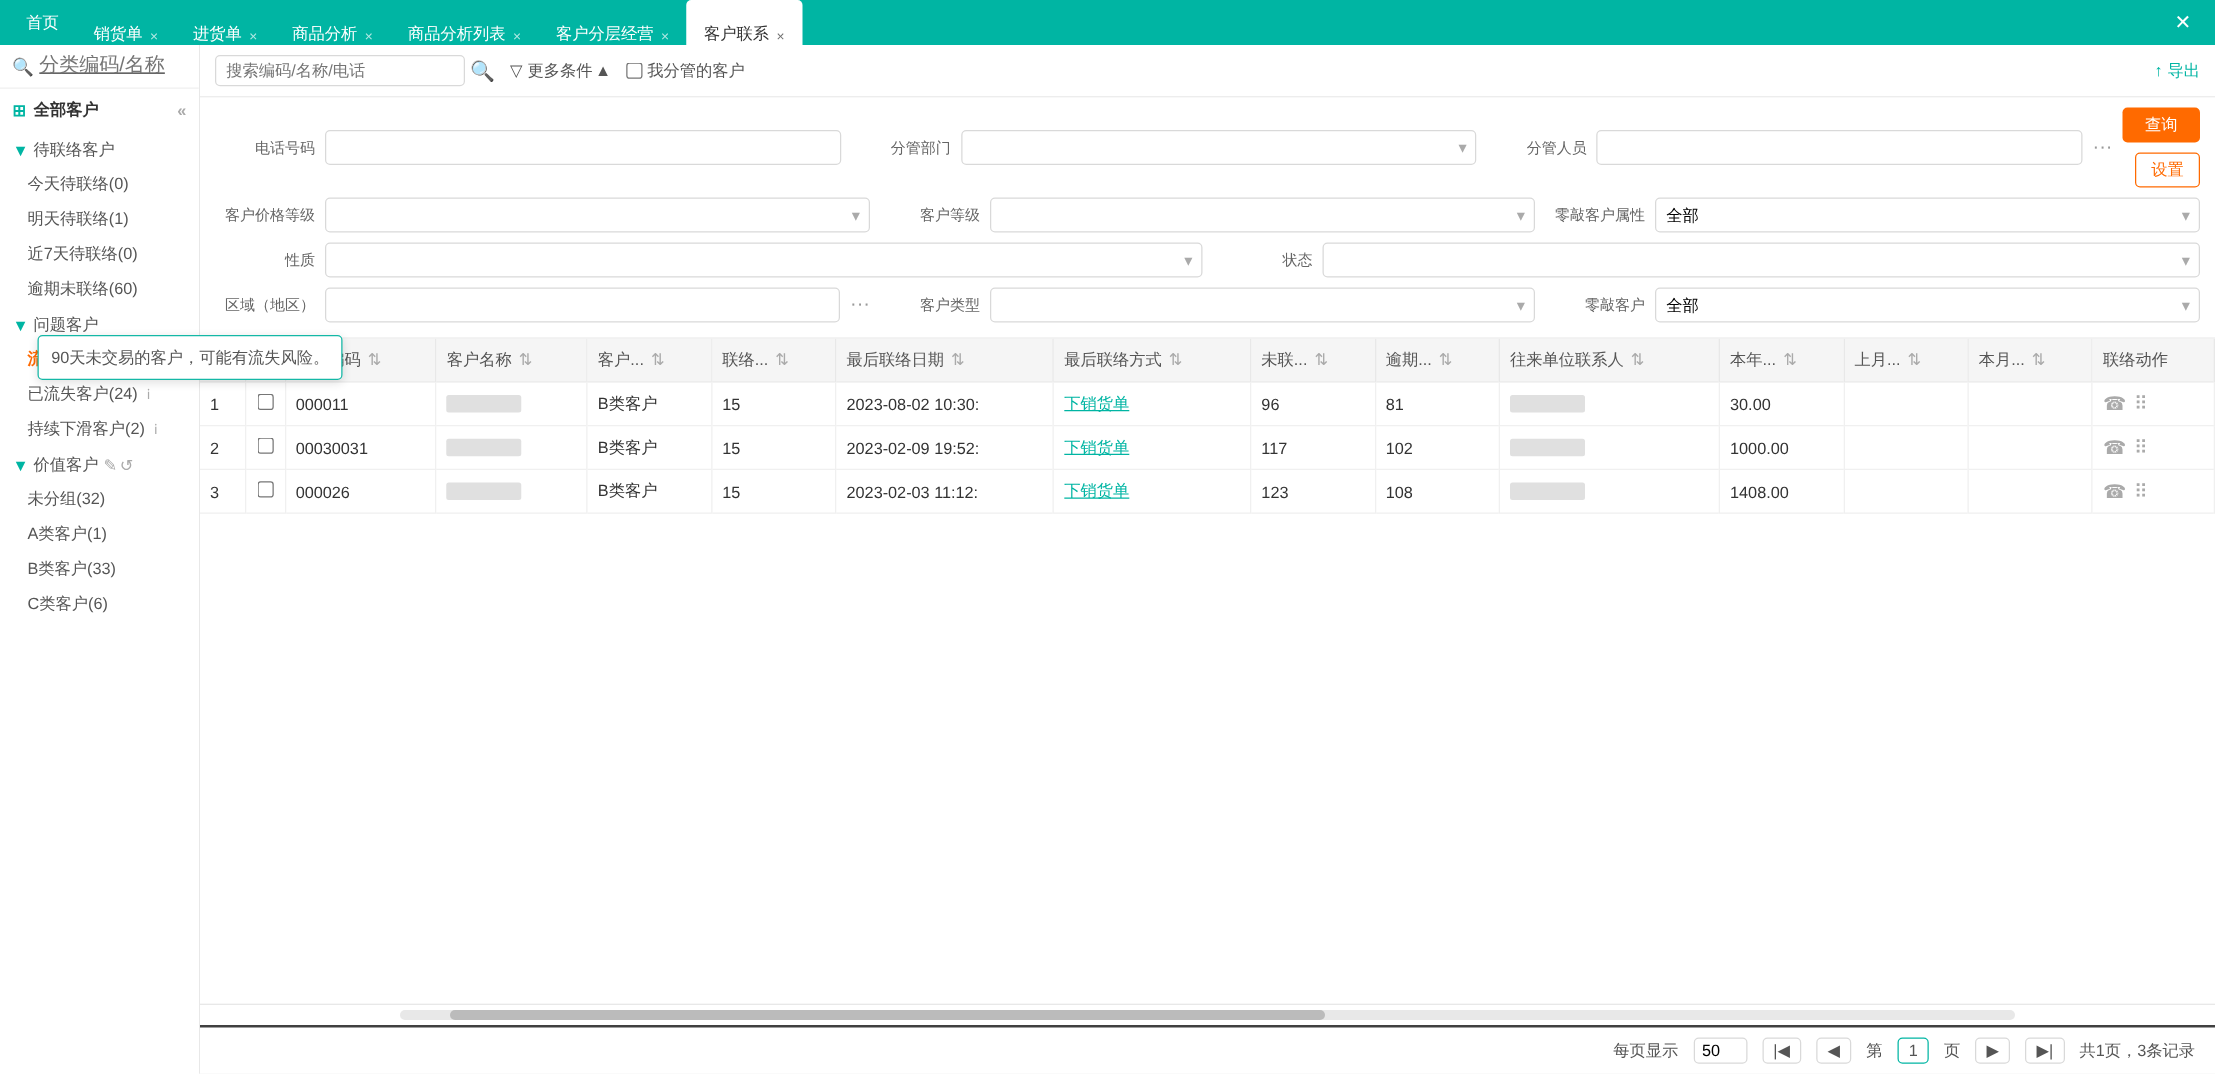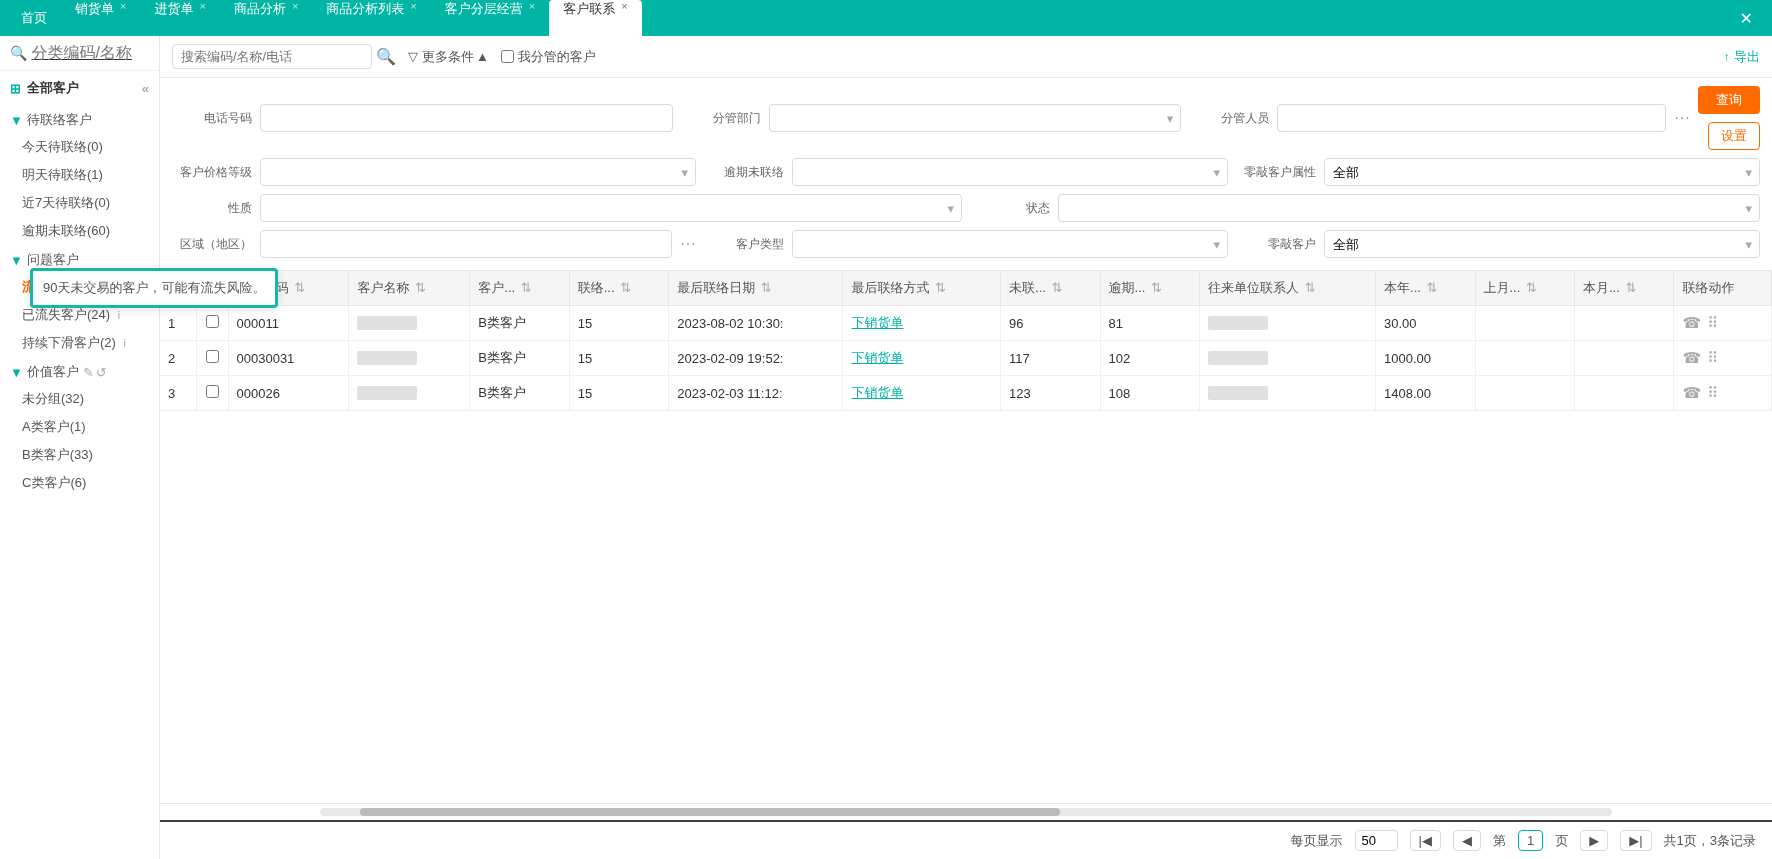--- a/index.html
+++ b/index.html
@@ -8,21 +8,21 @@
     
     .top-tabs {
       display: flex;
       align-items: center;
       background: #00b5a3;
       height: 36px;
       padding: 0 7px;
     }
     .top-tab {
       display: flex;
-      align-items: flex-start;
+      align-items: flex-end;
       padding: 0 14px;
       height: 36px;
       color: #fff;
       cursor: pointer;
       font-size: 13px;
       white-space: nowrap;
       position: relative;
     }
     .top-tab.active {
       background: #fff;
@@ -418,21 +418,21 @@
       width: 700px;
       height: 8px;
       background: #bbb;
       border-radius: 4px;
     }
 
     
     .tooltip-box {
       position: absolute;
       background: #fff;
-      border: 3px solid #14b8a6;
+      border: 1px solid #14b8a6;
       border-radius: 4px;
       padding: 8px 10px;
       font-size: 12px;
       color: #555;
       box-shadow: 0 2px 8px rgba(0,0,0,0.12);
       z-index: 100;
       white-space: nowrap;
       top: 268px;
       left: 30px;
     }
@@ -589,21 +589,21 @@
       </div>
 
       <div class="filter-row">
         <div class="filter-field">
           <span class="filter-label">客户价格等级</span>
           <div class="filter-select-wrapper">
             <select></select>
           </div>
         </div>
         <div class="filter-field">
-          <span class="filter-label">逾期未联络</span>
+          <span class="filter-label">客户等级</span>
           <div class="filter-select-wrapper">
             <select></select>
           </div>
         </div>
         <div class="filter-field">
           <span class="filter-label">零敲客户属性</span>
           <div class="filter-select-wrapper">
             <select>
               <option>全部</option>
             </select>

